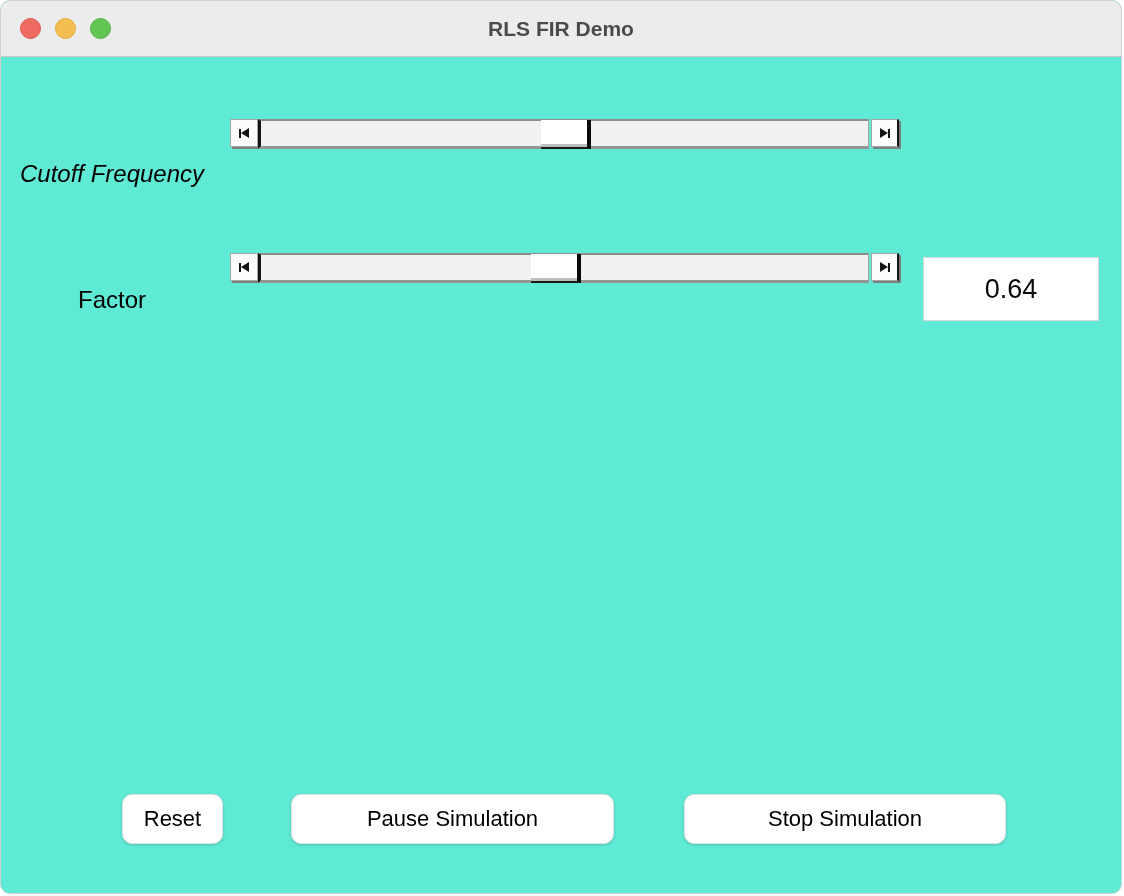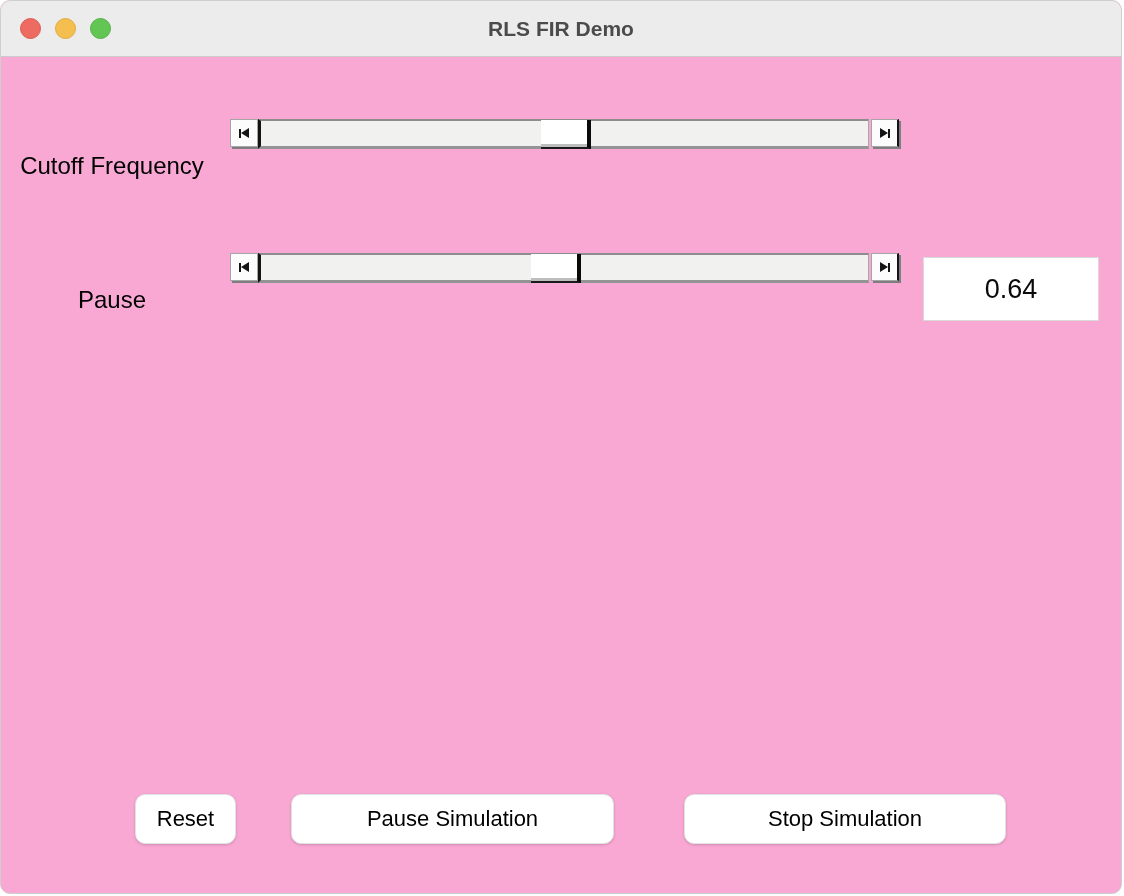--- a/index.html
+++ b/index.html
@@ -10,21 +10,21 @@
     height: 896px;
     font-family: "Liberation Sans", sans-serif;
   }
   .window {
     position: absolute;
     left: 0; top: 0;
     width: 1122px; height: 894px;
     box-sizing: border-box;
     border: 1px solid #cfcfcf;
     border-radius: 10px;
-    background: #f9a8d4;
+    background: #5eead4;
     overflow: hidden;
   }
   
   .titlebar {
     position: absolute;
     left: 0; top: 0; right: 0;
     height: 55px;
     background: #ececec;
     border-bottom: 1px solid #cbcbcb;
   }
@@ -56,21 +56,21 @@
   
   .ctl-label {
     position: absolute;
     left: 0;
     width: 222px;
     text-align: center;
     font-size: 24px;
     line-height: 33px;
     color: #000;
   }
-  #label1 { top: 148px; }
+  #label1 { top: 156px; font-style: italic; }
   #label2 { top: 282px; }
   
   .slider {
     position: absolute;
     left: 229px;
     width: 669px;
     height: 30px;
   }
   #slider1 { top: 118px; }
   #slider2 { top: 252px; }
@@ -155,21 +155,21 @@
     box-shadow: 0 1px 3px rgba(0,0,0,0.18);
     font-family: "Liberation Sans", sans-serif;
     font-size: 22px;
     color: #000;
     display: flex;
     align-items: center;
     justify-content: center;
     cursor: default;
     padding: 0;
   }
-  #btn-reset { left: 134px; width: 101px; }
+  #btn-reset { left: 121px; width: 101px; }
   #btn-pause { left: 290px; width: 323px; }
   #btn-stop  { left: 683px; width: 322px; }
 </style>
 </head>
 <body>
 
 <div class="window">
 
   <div class="titlebar">
     <div class="lights">
@@ -196,21 +196,21 @@
     <button class="arrow-btn arrow-right">
       <span class="glyph">
           <span class="tri-r"></span>
           <span class="stem"></span>
         </span>
     </button>
   </div>
 
 
   <div class="ctl-label" id="label2">
-    <div>Pause</div>
+    <div>Factor</div>
   </div>
 
   <div class="slider" id="slider2">
     <button class="arrow-btn arrow-left">
       <span class="glyph">
           <span class="stem"></span>
           <span class="tri-l"></span>
         </span>
     </button>
     <div class="trough"></div>

